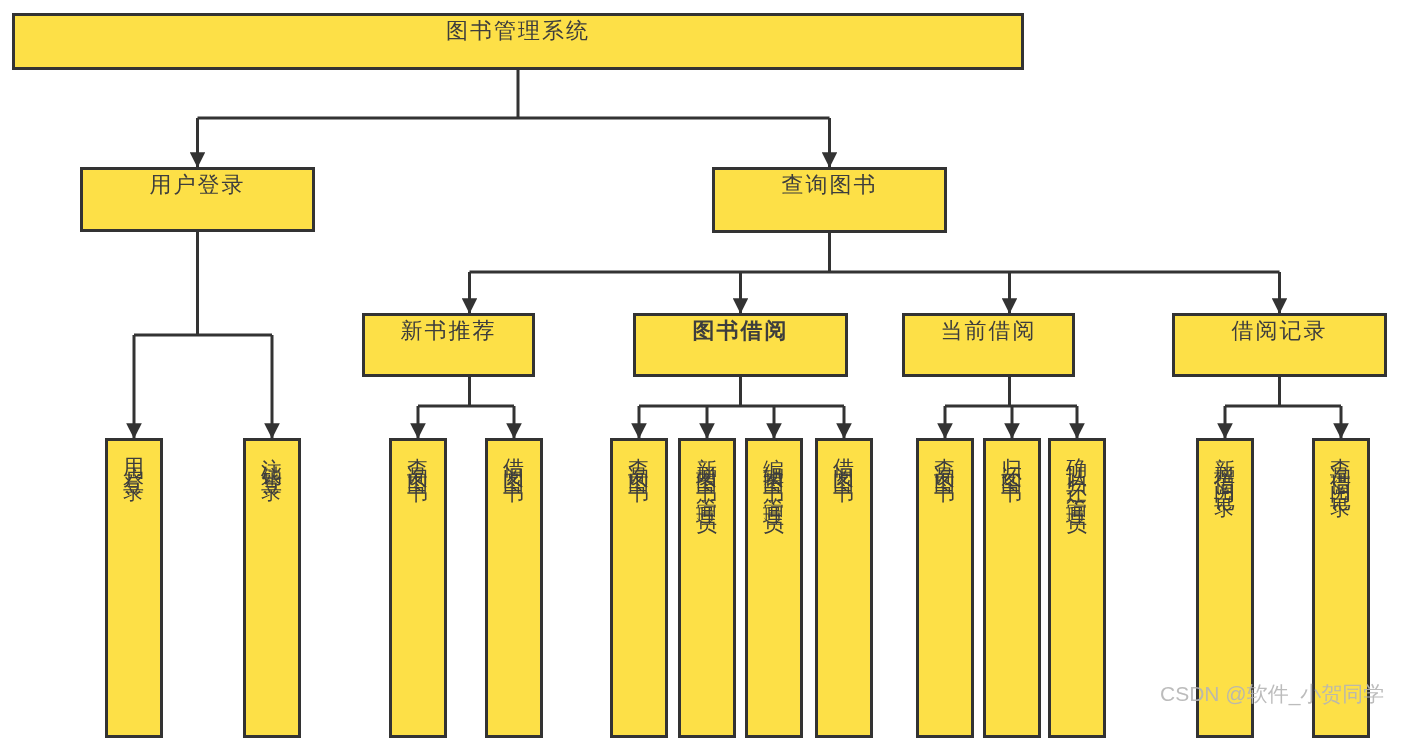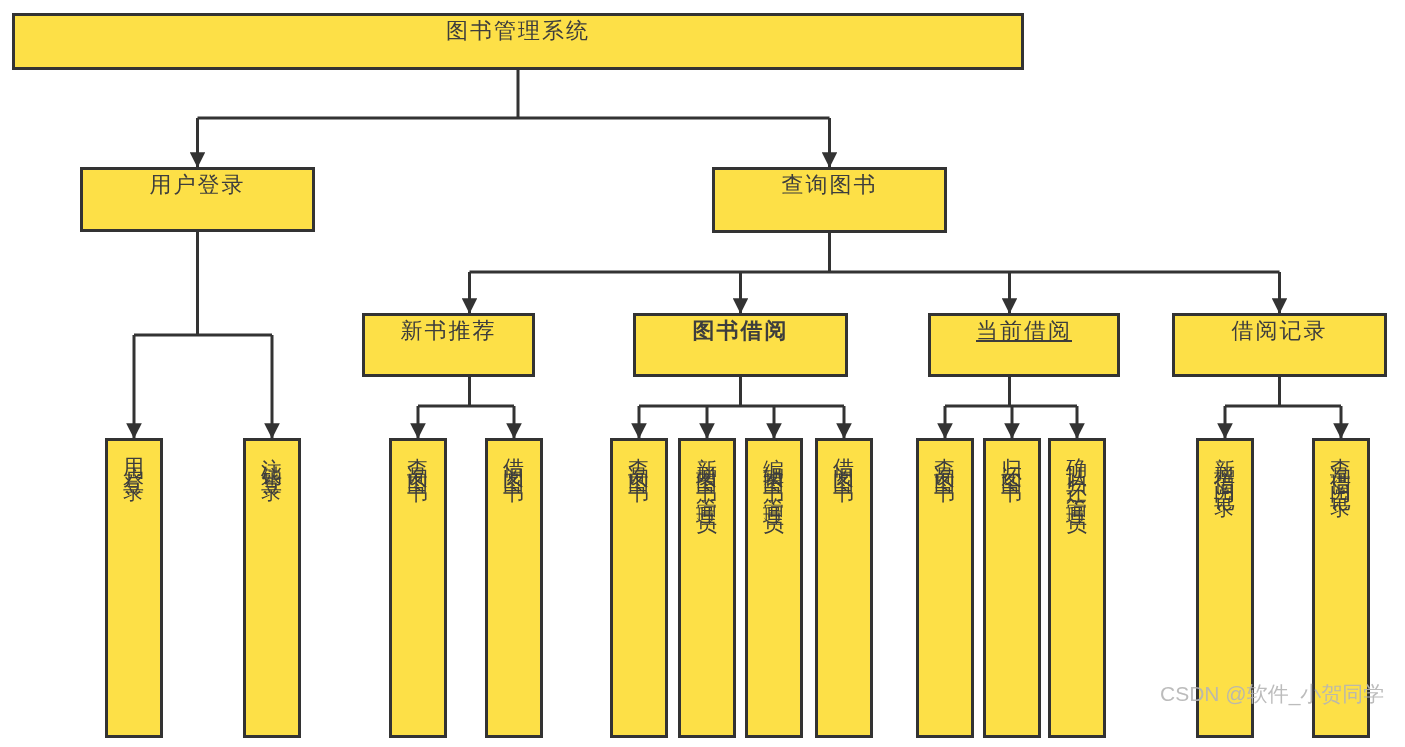--- a/index.html
+++ b/index.html
@@ -49,21 +49,21 @@
     letter-spacing: 8px;
     line-height: 1;
     white-space: nowrap;
   }
   
   .n-root { left: 12px;  top: 13px;  width: 1012px; height: 57px; }
   .n-l2a  { left: 80px;  top: 167px; width: 235px;  height: 65px; }
   .n-l2b  { left: 712px; top: 167px; width: 235px;  height: 66px; }
   .n-l3a  { left: 362px; top: 313px; width: 173px;  height: 64px; }
   .n-l3b  { left: 633px; top: 313px; width: 215px;  height: 64px; font-weight: bold; }
-  .n-l3c  { left: 928px; top: 313px; width: 192px;  height: 64px; text-decoration: underline; }
+  .n-l3c  { left: 902px; top: 313px; width: 173px;  height: 64px; }
   .n-l3d  { left: 1172px;top: 313px; width: 215px;  height: 64px; }
   .leaf   { top: 438px; width: 58px; height: 300px; }
   .n-u1 { left: 105px; }  .n-u2 { left: 243px; }
   .n-n1 { left: 389px; }  .n-n2 { left: 485px; }
   .n-b1 { left: 610px; }  .n-b2 { left: 678px; }
   .n-b3 { left: 745px; }  .n-b4 { left: 815px; }
   .n-c1 { left: 916px; }  .n-c2 { left: 983px; }  .n-c3 { left: 1048px; }
   .n-r1 { left: 1196px; } .n-r2 { left: 1312px; }
   .watermark {
     position: absolute;

